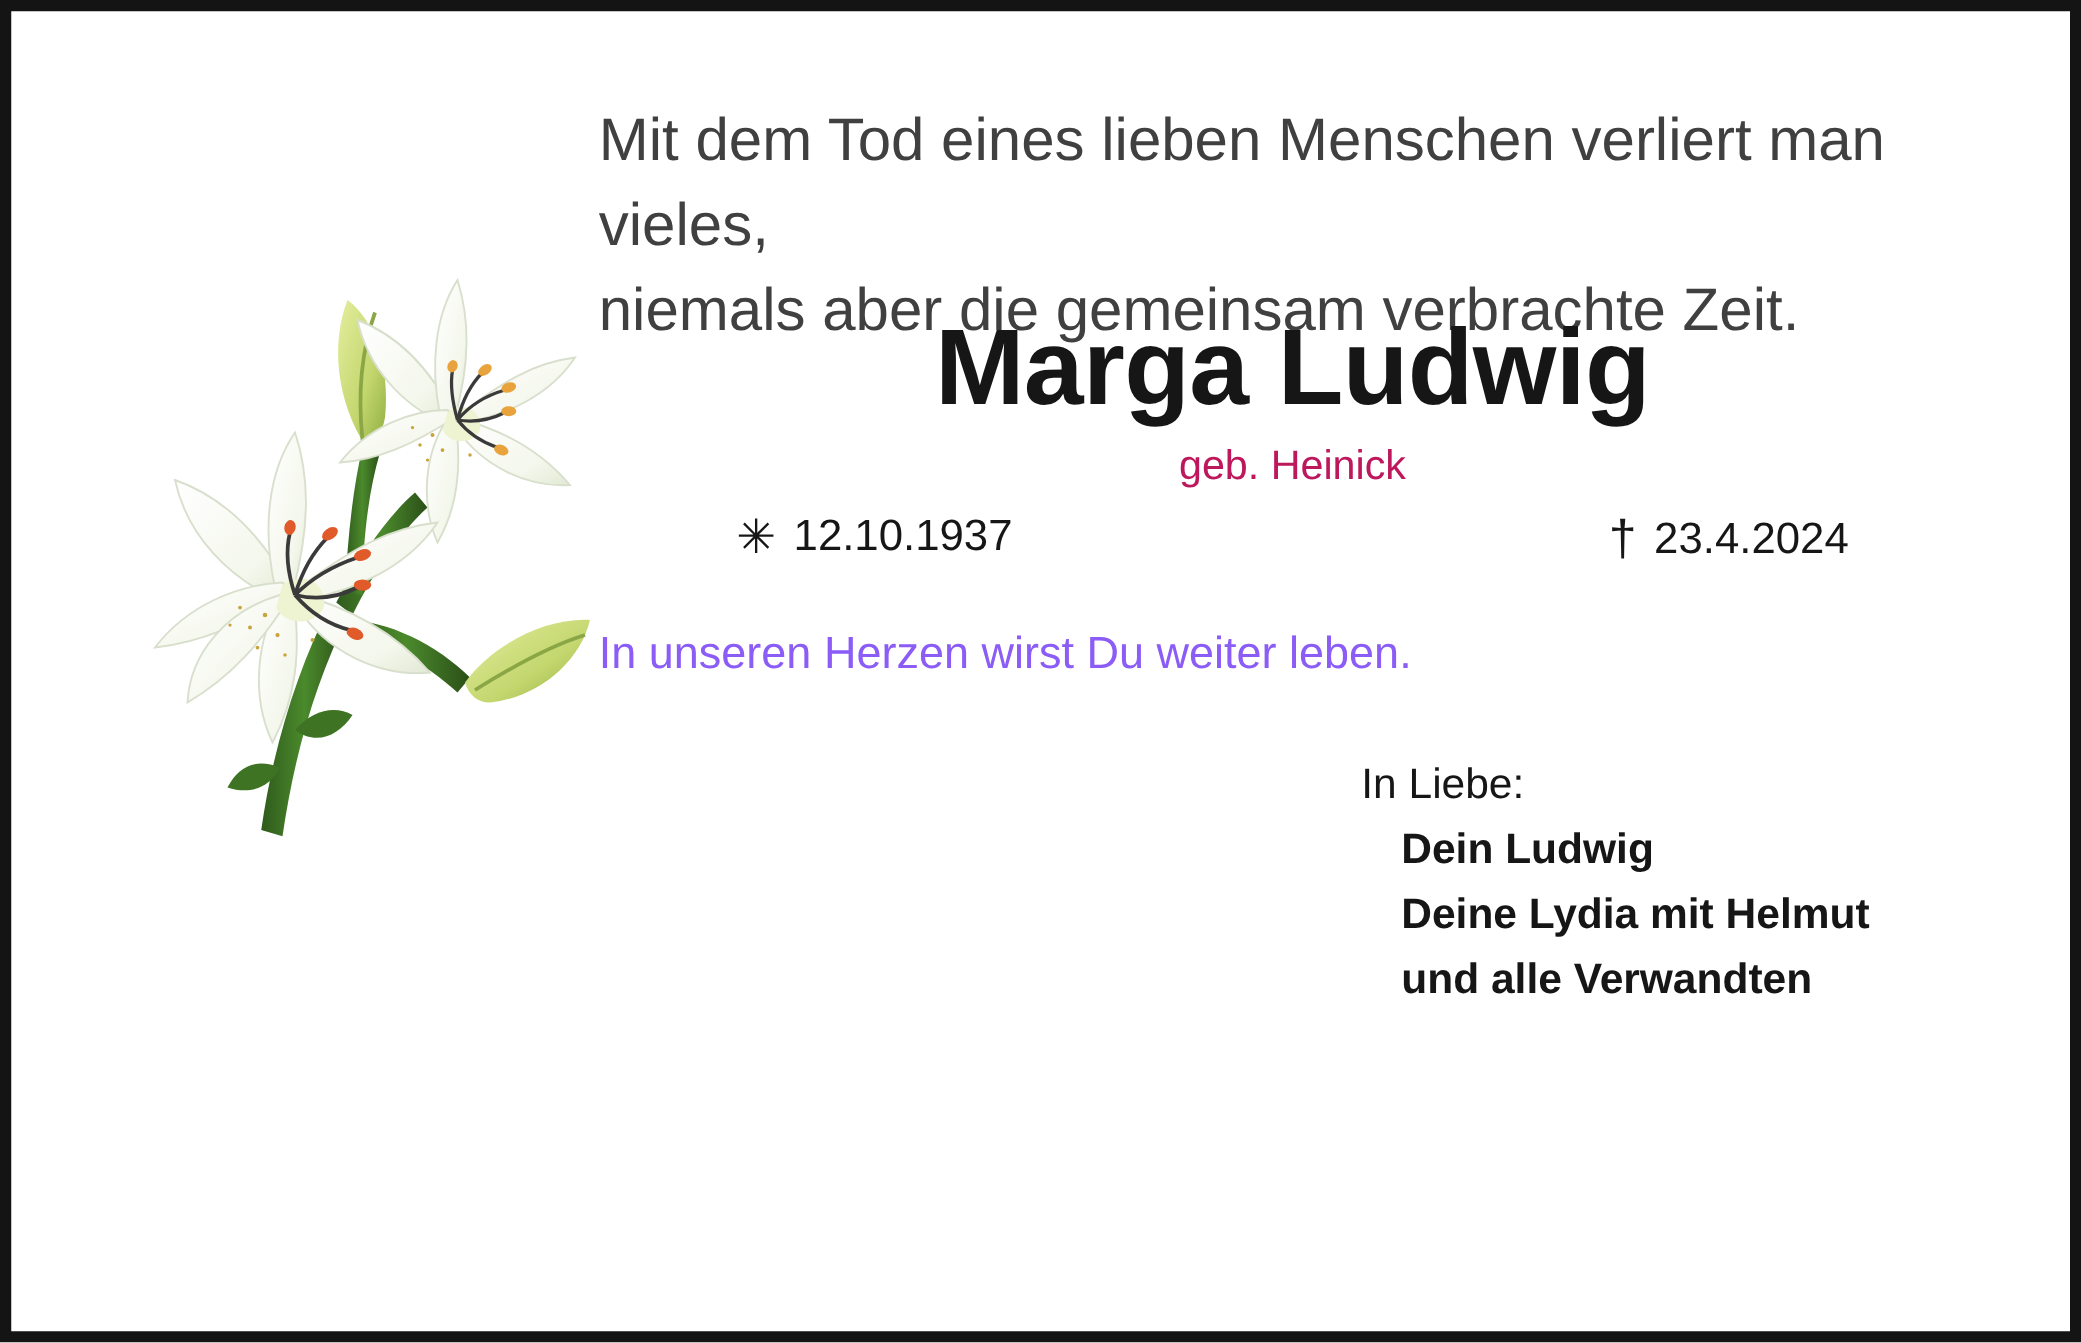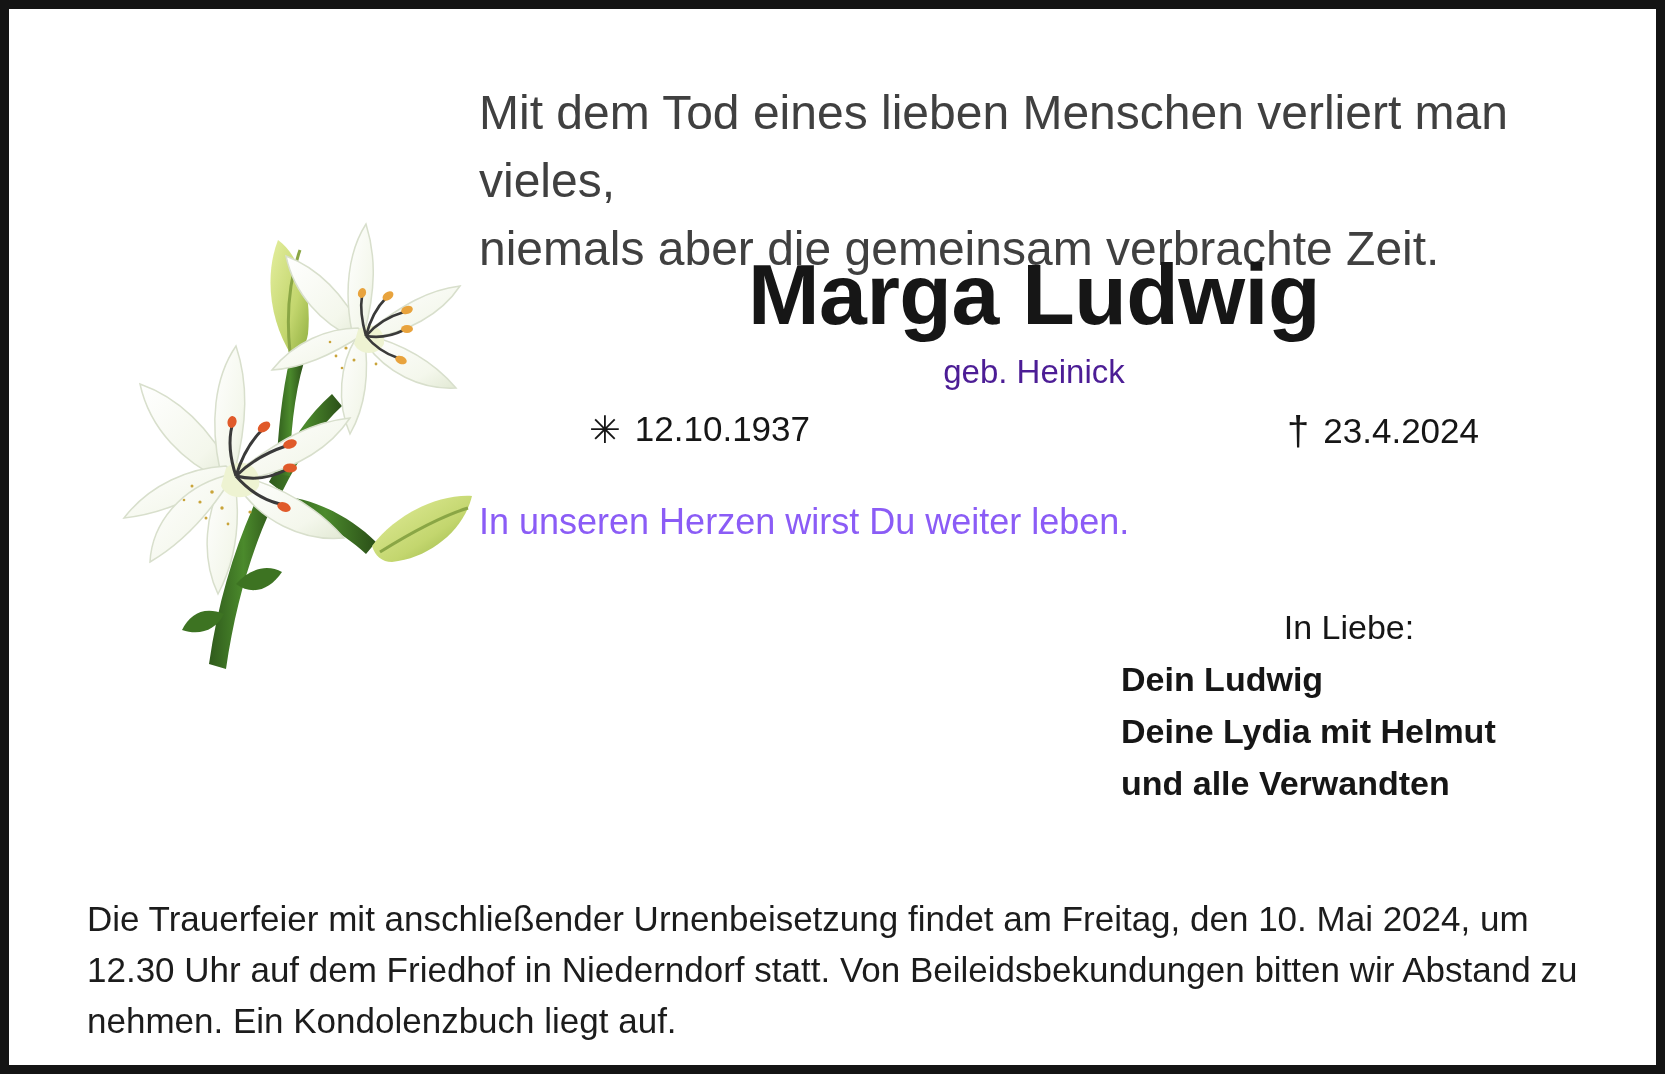--- a/index.html
+++ b/index.html
@@ -62,21 +62,21 @@
   .deceased-name {
     font-size: 86px;
     font-weight: bold;
     letter-spacing: -0.5px;
     line-height: 1.05;
     color: #161616;
   }
   .maiden-name {
     margin-top: 14px;
     font-size: 33px;
-    color: #4c1d95;
+    color: #be185d;
   }
 
   .dates-row {
     position: absolute;
     left: 470px;
     top: 400px;
     width: 1110px;
     display: flex;
     justify-content: space-between;
     padding: 0 110px;
@@ -110,21 +110,21 @@
 
   .family-block {
     position: absolute;
     left: 1080px;
     top: 592px;
     width: 520px;
     font-size: 34px;
     line-height: 1.53;
     color: #161616;
   }
-  .family-block .lead { font-weight: normal; text-align: center; }
+  .family-block .lead { font-weight: normal; }
   .family-block .bold { font-weight: bold; margin-left: 32px; }
 
   .funeral-details {
     position: absolute;
     left: 78px;
     top: 885px;
     width: 1510px;
     font-size: 35px;
     line-height: 1.45;
     color: #1c1c1c;
@@ -273,15 +273,14 @@
 
   <div class="memory-line">In unseren Herzen wirst Du weiter leben.</div>
 
   <div class="family-block">
     <div class="lead">In Liebe:</div>
     <div class="bold">Dein Ludwig</div>
     <div class="bold">Deine Lydia mit Helmut</div>
     <div class="bold">und alle Verwandten</div>
   </div>
 
-  <div class="funeral-details">Die Trauerfeier mit anschließender Urnenbeisetzung findet am Freitag, den 10. Mai 2024, um 12.30 Uhr auf dem Friedhof in Niederndorf statt. Von Beileidsbekundungen bitten wir Abstand zu nehmen. Ein Kondolenzbuch liegt auf.</div>
 
 </div>
 
 </body></html>

